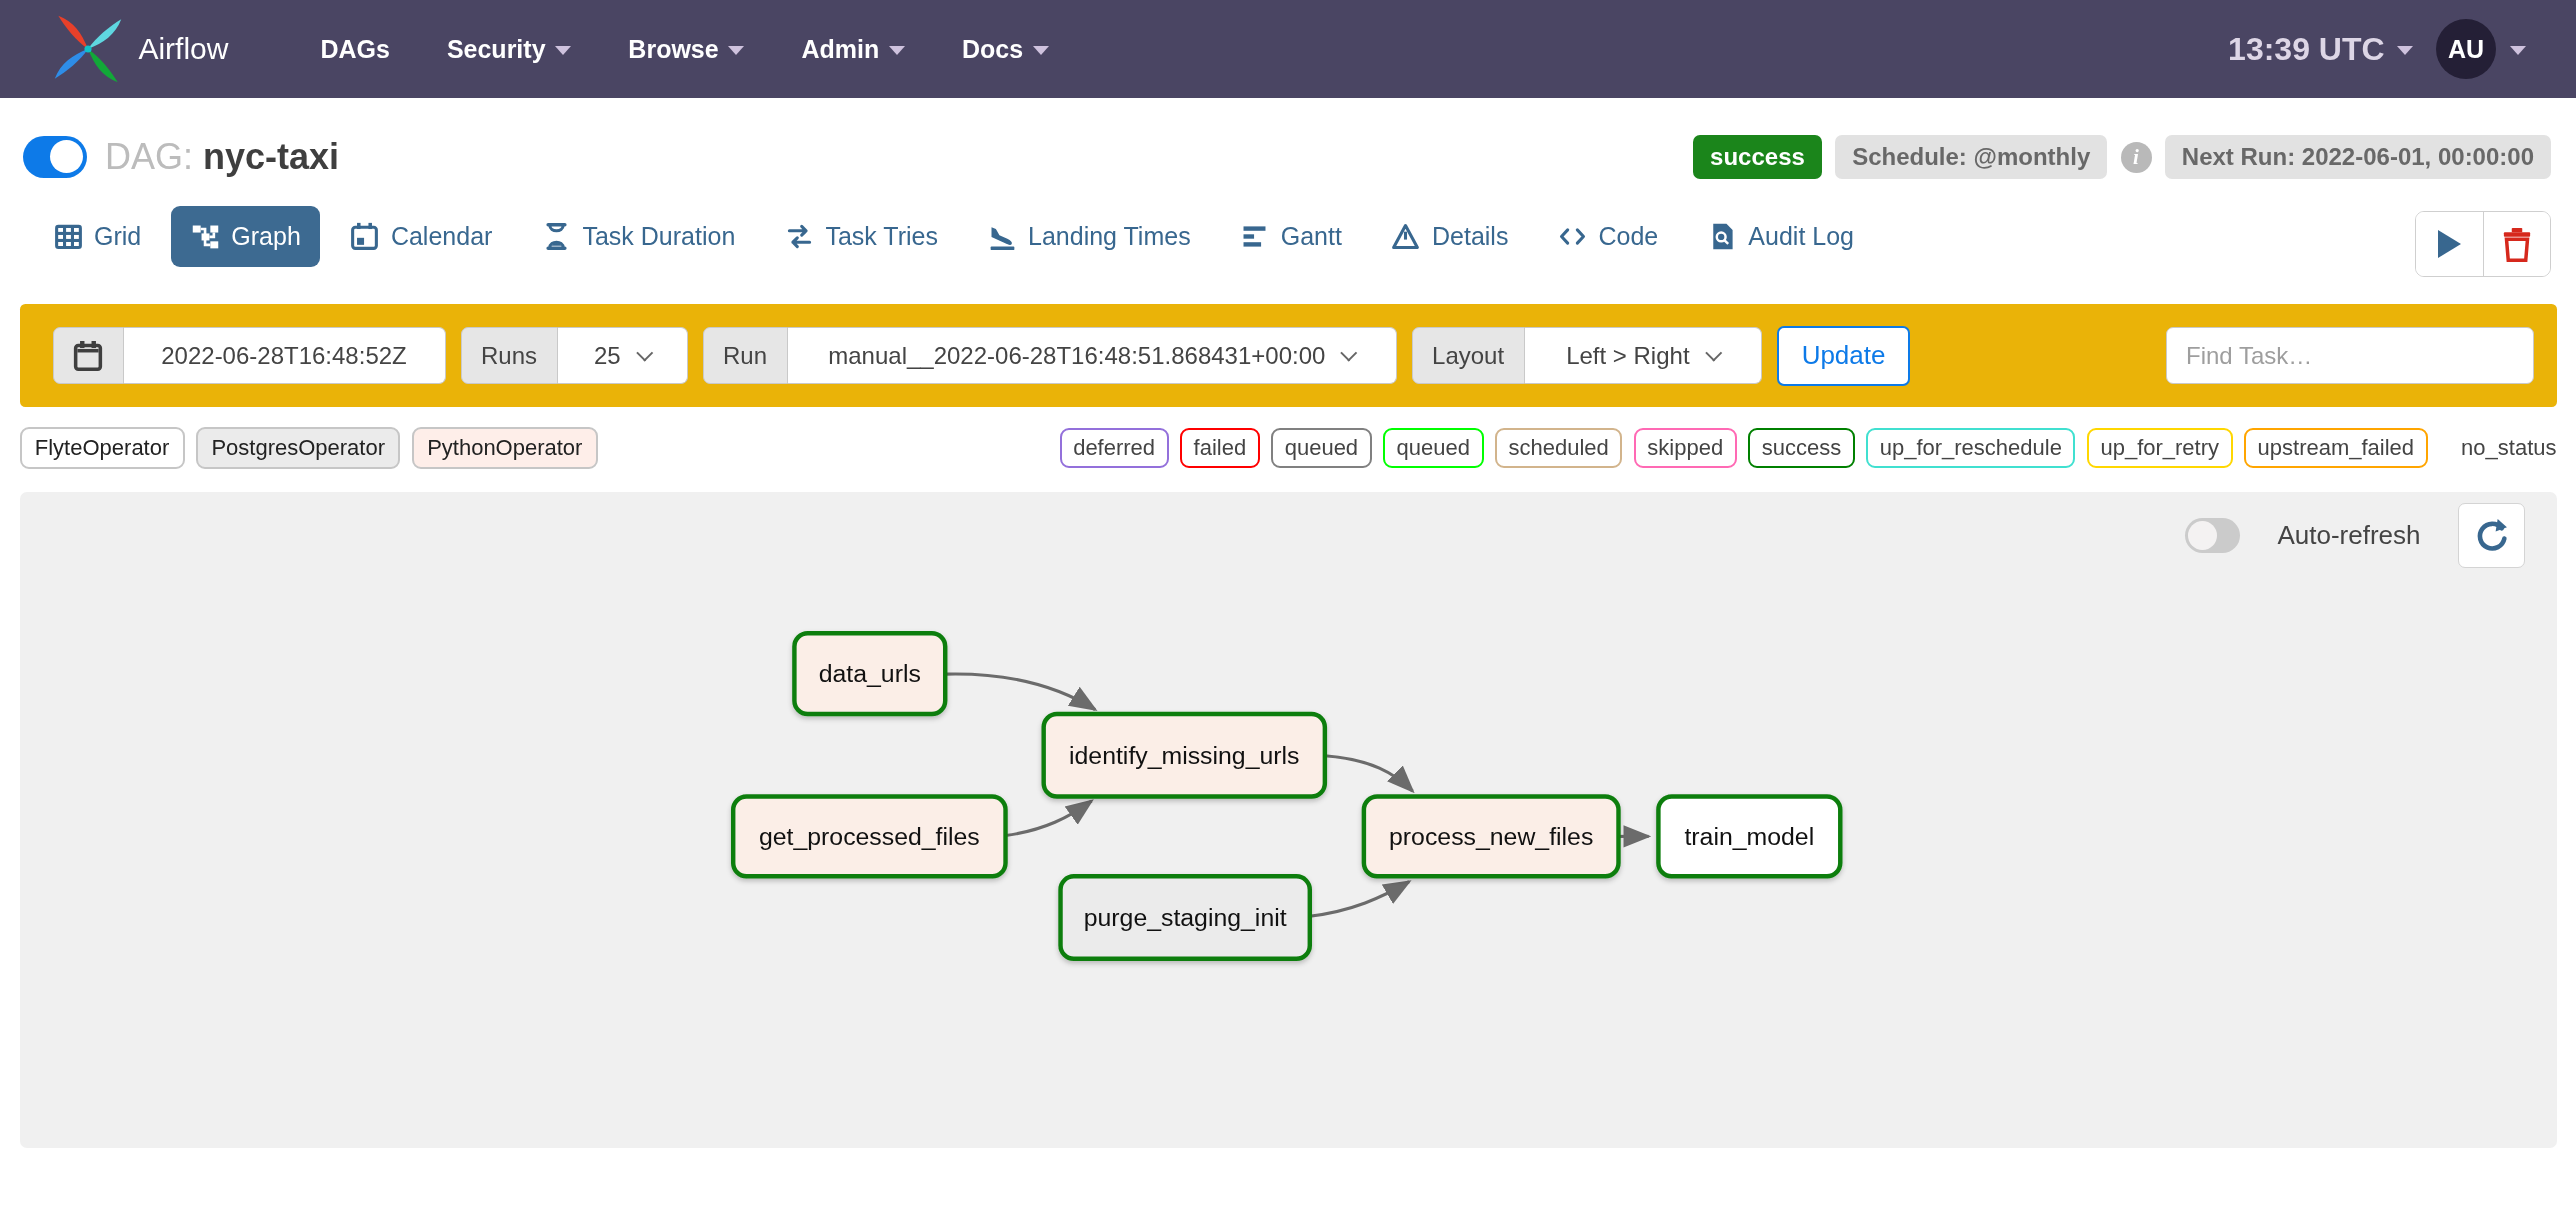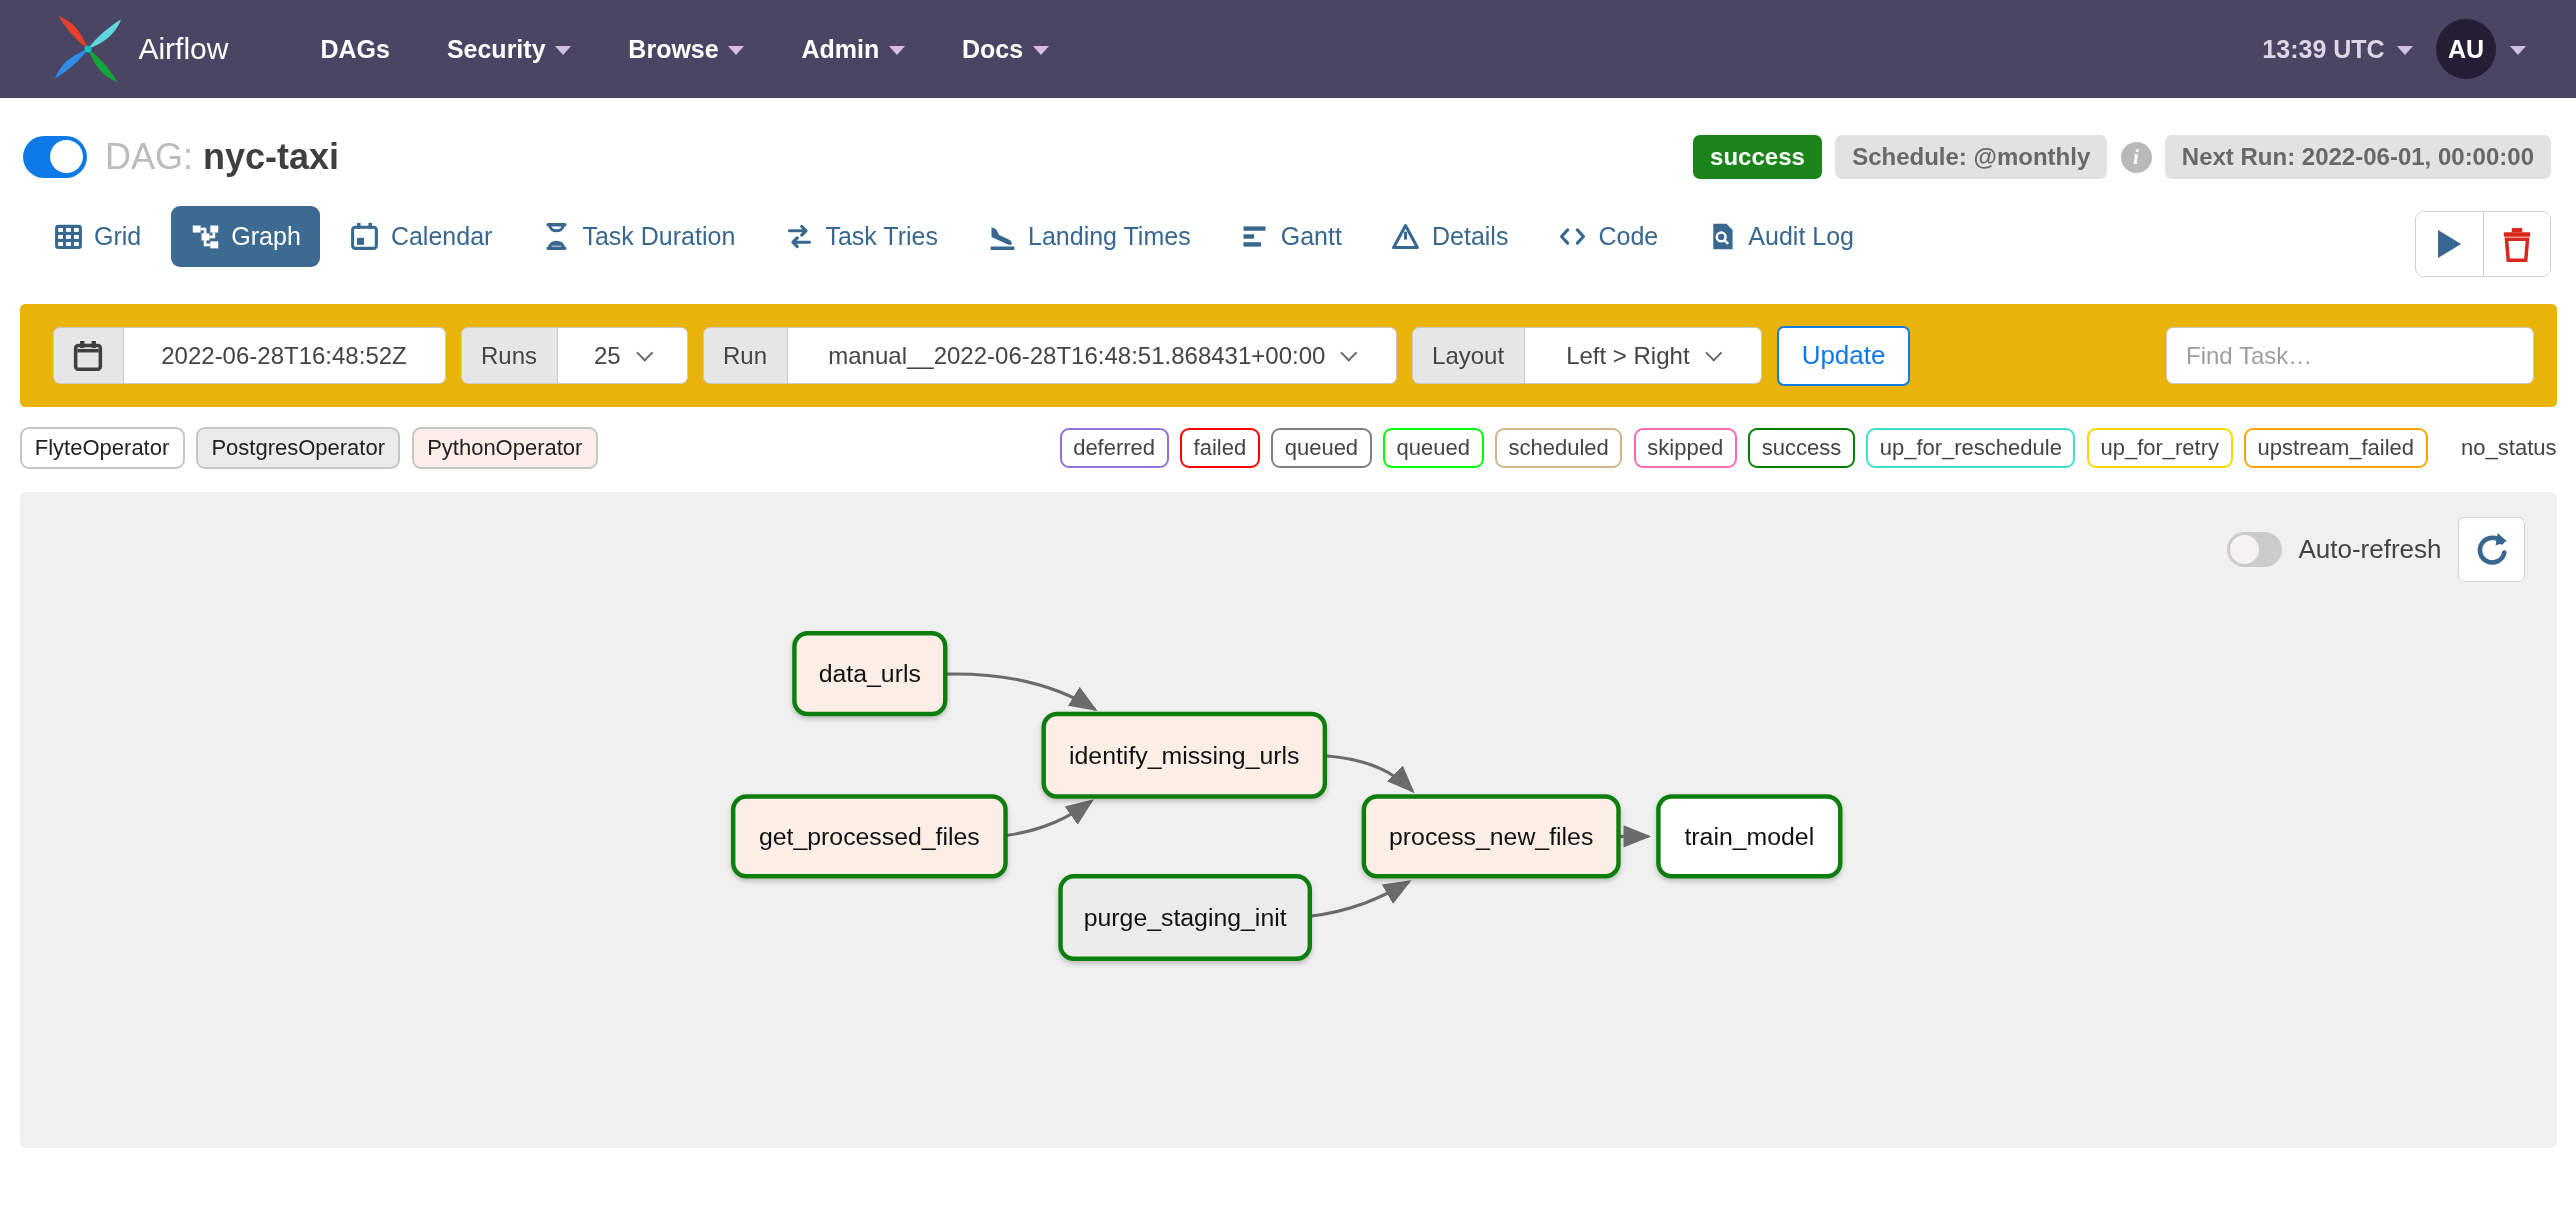--- a/index.html
+++ b/index.html
@@ -11,21 +11,21 @@
     color:#444;
   }
   
   .navbar { height:98px; background:#4a4563; display:flex; align-items:center; padding:0 50px; }
   .brand { display:flex; align-items:center; gap:12.4px; color:#fff; font-size:30px; }
   .brand svg { width:76px; height:76px; }
   .nav-menu { display:flex; align-items:center; gap:57px; margin-left:92px; }
   .nav-item { display:flex; align-items:center; gap:9.8px; color:#fff; font-weight:bold; font-size:25px; cursor:pointer; }
   .caret { width:0; height:0; border-left:8px solid transparent; border-right:8px solid transparent; border-top:9.8px solid #cfc2de; margin-top:3.5px; }
   .nav-right { margin-left:auto; display:flex; align-items:center; gap:23px; }
-  .clock { color:#ddd6e6; font-weight:bold; font-size:25px; display:flex; align-items:center; gap:12.4px; cursor:pointer; }
+  .clock { color:#ddd6e6; font-weight:bold; font-size:32px; display:flex; align-items:center; gap:12.4px; cursor:pointer; }
   .avatar-wrap { display:flex; align-items:center; gap:14px; cursor:pointer; }
   .avatar { width:60px; height:60px; border-radius:50%; background:#241f36; color:#fff; font-weight:bold; font-size:25px; display:flex; align-items:center; justify-content:center; }
   
   .header-row { display:flex; align-items:center; padding:37px 25px 0 23px; }
   .dag-toggle { width:64px; height:42px; border-radius:21px; background:#0d7ae8; position:relative; cursor:pointer; flex:none; }
   .dag-toggle .knob { position:absolute; right:4.4px; top:4.4px; width:33px; height:33px; border-radius:50%; background:#fff; }
   .dag-title { margin-left:18px; font-size:36px; white-space:nowrap; }
   .dag-prefix { color:#bcbcbc; }
   .dag-name { color:#3f3f3f; font-weight:bold; }
   .header-badges { margin-left:auto; display:flex; align-items:center; gap:13.3px; }
@@ -55,21 +55,21 @@
   .find-input::placeholder { color:#9e9e9e; }
   
   .legend-row { display:flex; align-items:center; padding:19.5px 19.5px 0; }
   .op-badges { display:flex; gap:11.5px; }
   .op-badge { border:2.7px solid #c6c6c6; border-radius:9px; padding:6.2px 13.3px; font-size:22px; color:#222; white-space:nowrap; }
   .status-badges { margin-left:auto; display:flex; align-items:center; gap:11.5px; }
   .status-badge { border:2.7px solid; border-radius:9px; padding:5.3px 11.5px; font-size:22px; color:#444; background:#fff; white-space:nowrap; }
   .status-plain { font-size:22px; color:#444; margin-left:22px; white-space:nowrap; }
   
   .graph-panel { margin:23px 19.5px 0; height:656px; background:#f0f0f0; border-radius:7px; position:relative; }
-  .graph-controls { position:absolute; top:25px; right:32px; display:flex; align-items:center; gap:16px; z-index:2; }
+  .graph-controls { position:absolute; top:11px; right:32px; display:flex; align-items:center; gap:37px; z-index:2; }
   .ar-toggle { width:55px; height:35px; border-radius:18px; background:#cbcbcb; position:relative; cursor:pointer; }
   .ar-knob { position:absolute; left:2.7px; top:2.7px; width:29px; height:29px; border-radius:50%; background:#f4f2f2; }
   .ar-label { font-size:26px; color:#444; }
   .refresh-btn { width:67px; height:65px; background:#fff; border:1.8px solid #d4d4d4; border-radius:7px; display:flex; align-items:center; justify-content:center; cursor:pointer; }
   #graph-svg { position:absolute; left:0; top:0; width:100%; height:100%; }
   .node-label { font-family:"Liberation Sans",sans-serif; font-size:28px; fill:#111; }
 </style>
 </head>
 <body>
 

